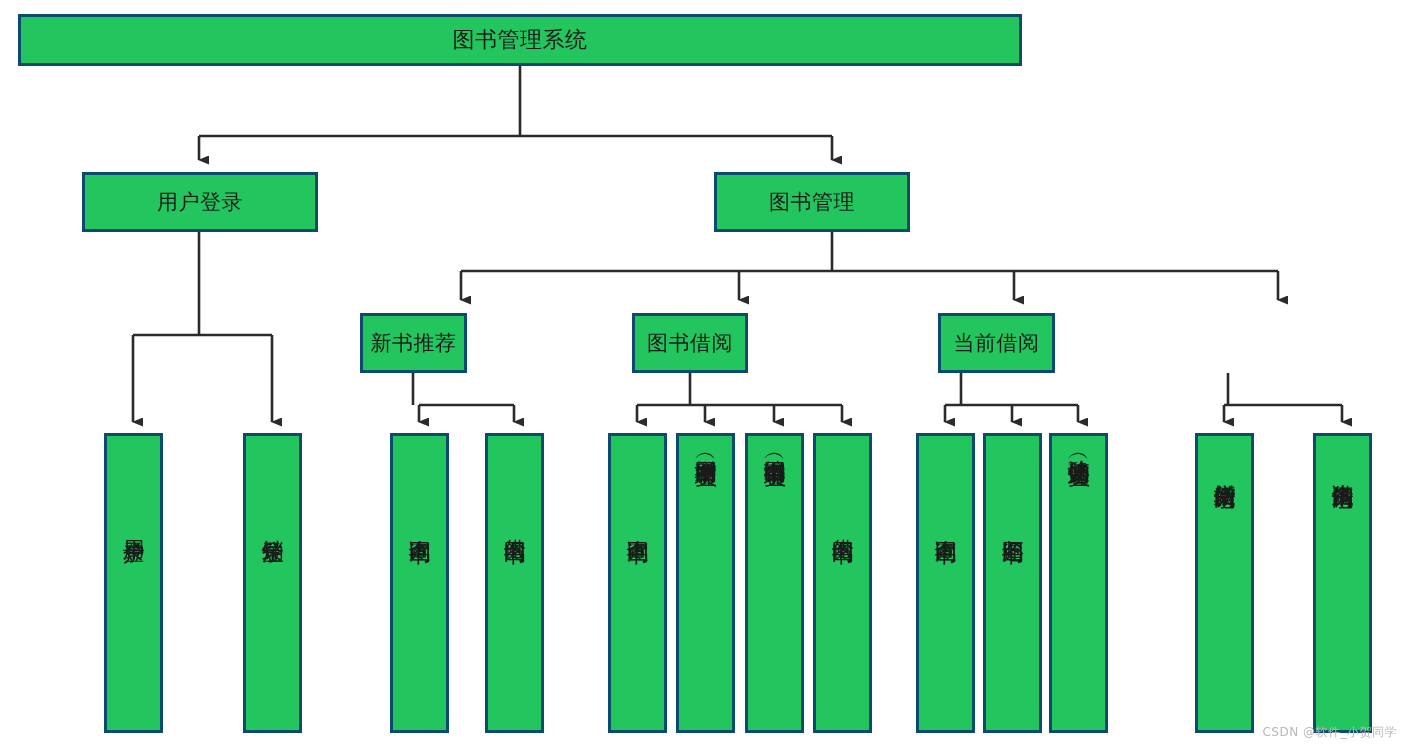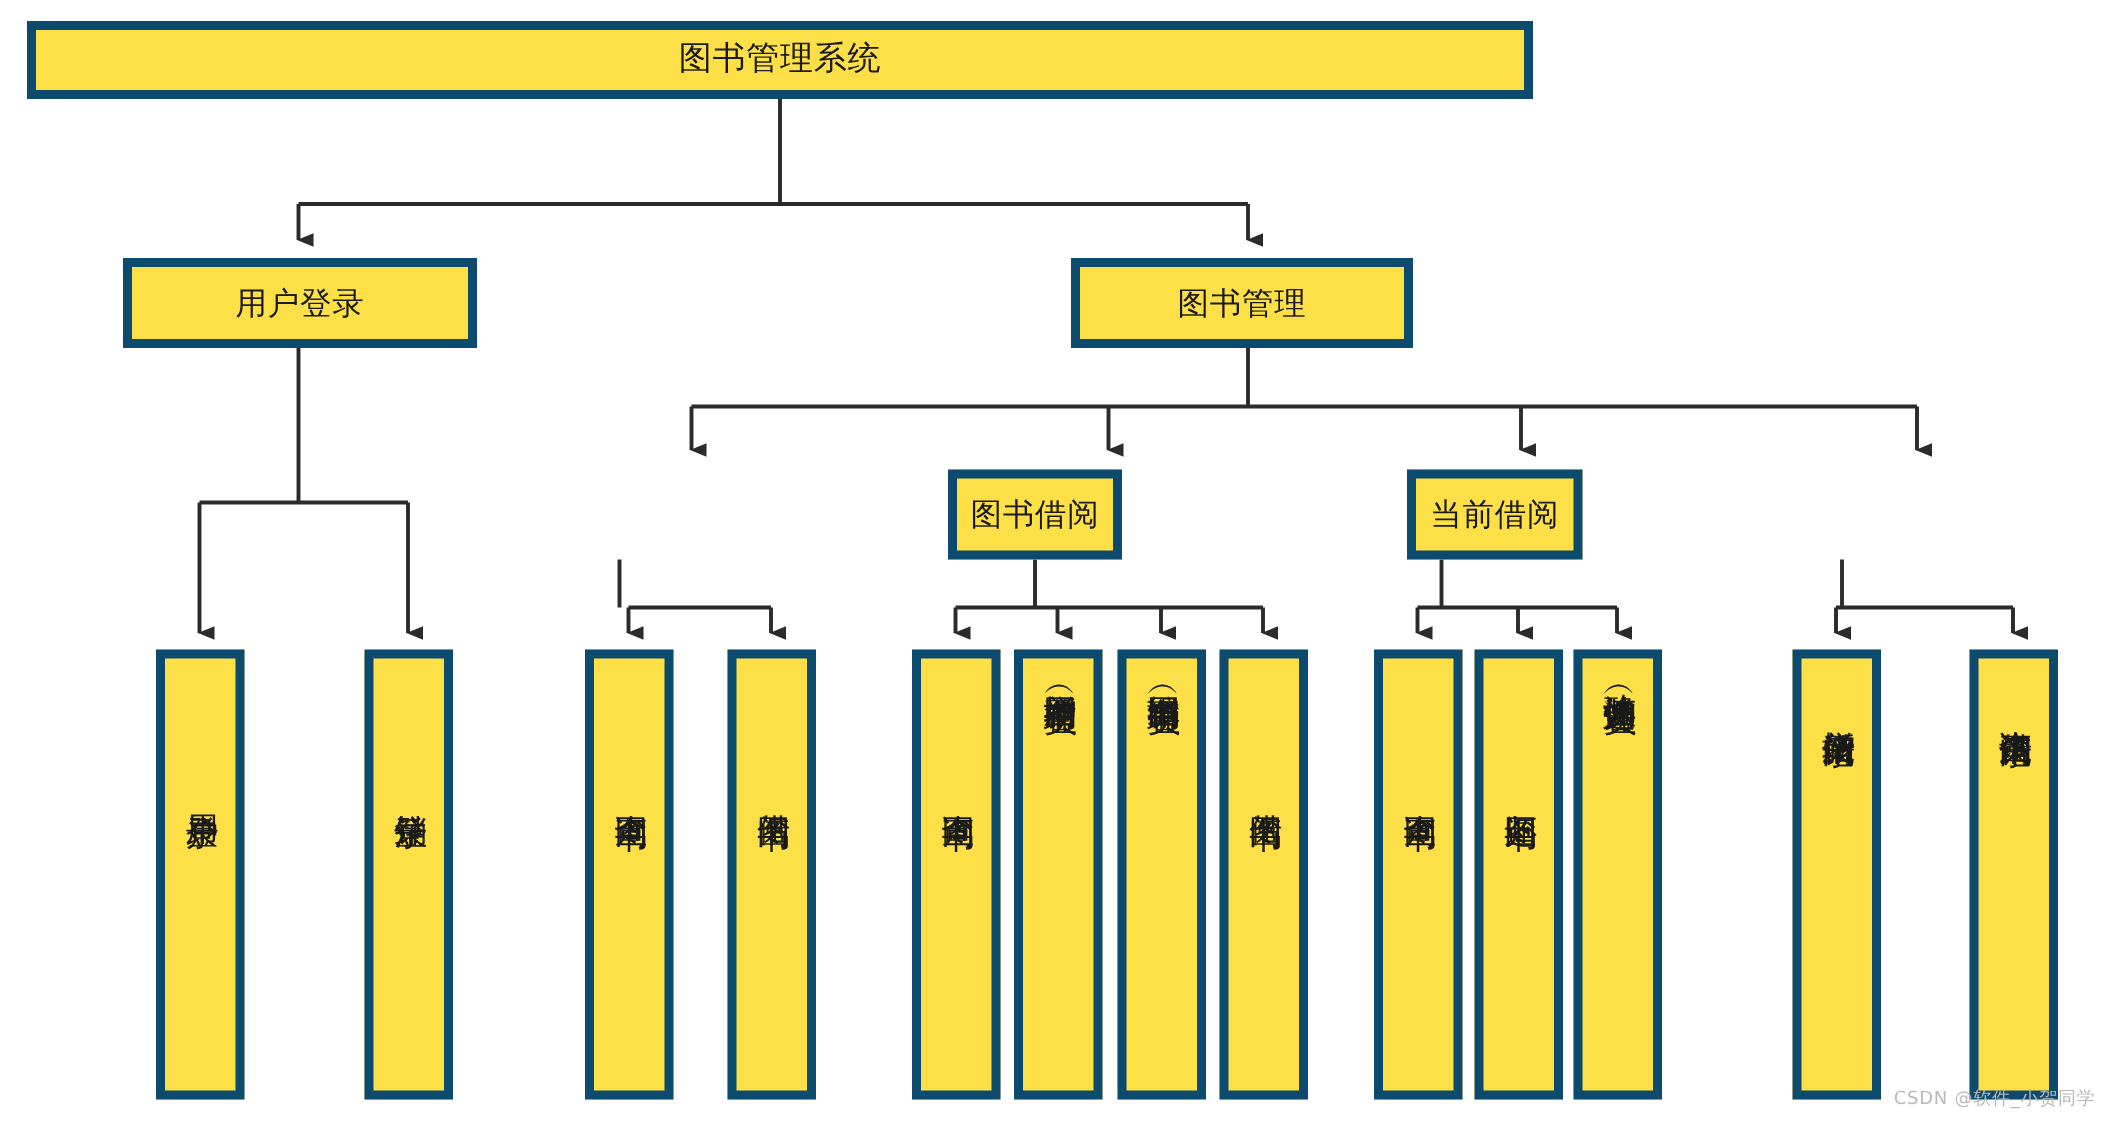--- a/index.html
+++ b/index.html
@@ -21,22 +21,22 @@
   #edge-layer {
     position: absolute;
     left: 0;
     top: 0;
     width: 1405px;
     height: 747px;
   }
   .node {
     position: absolute;
     box-sizing: border-box;
-    background: #fde047;
-    border: 6px solid #0c4a6e;
+    background: #22c55e;
+    border: 3px solid #0c4a6e;
     display: flex;
     align-items: center;
     justify-content: center;
     color: #1a1a1a;
   }
   .node-label {
     display: block;
     text-align: center;
     line-height: 1.18;
     letter-spacing: 0.5px;
@@ -132,24 +132,27 @@
     </g>
   </svg>
 
   <div class="node root horizontal" style="left:18px; top:14px; width:1004px; height:52px;">
     <span class="node-label">图书管理系统</span>
   </div>
 
   <div class="node horizontal" style="left:82px; top:172px; width:236px; height:60px;">
     <span class="node-label">用户登录</span>
   </div>
-  <div class="node horizontal" style="left:714px; top:172px; width:228px; height:60px;">
+  <div class="node horizontal" style="left:714px; top:172px; width:196px; height:60px;">
     <span class="node-label">图书管理</span>
   </div>
 
+  <div class="node horizontal" style="left:360px; top:313px; width:107px; height:60px;">
+    <span class="node-label">新书推荐</span>
+  </div>
   <div class="node horizontal" style="left:632px; top:313px; width:116px; height:60px;">
     <span class="node-label">图书借阅</span>
   </div>
   <div class="node horizontal" style="left:903px; top:313px; width:117px; height:60px;margin-left:35px;">
     <span class="node-label">当前借阅</span>
   </div>
 
   <div class="node leaf mid" style="left:104px; top:433px; width:59px; height:300px;">
     <span class="node-label">用户登录</span>
   </div>

